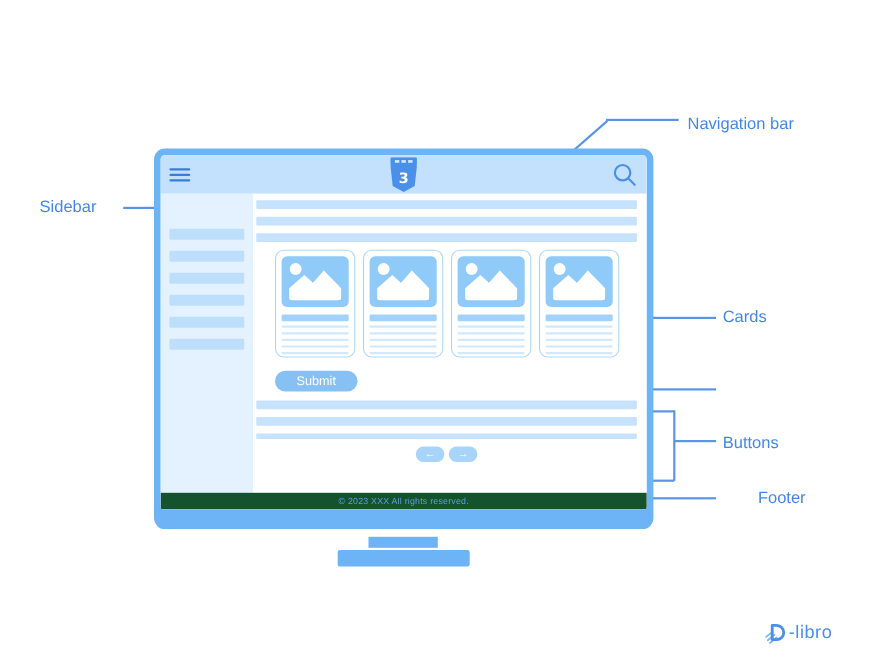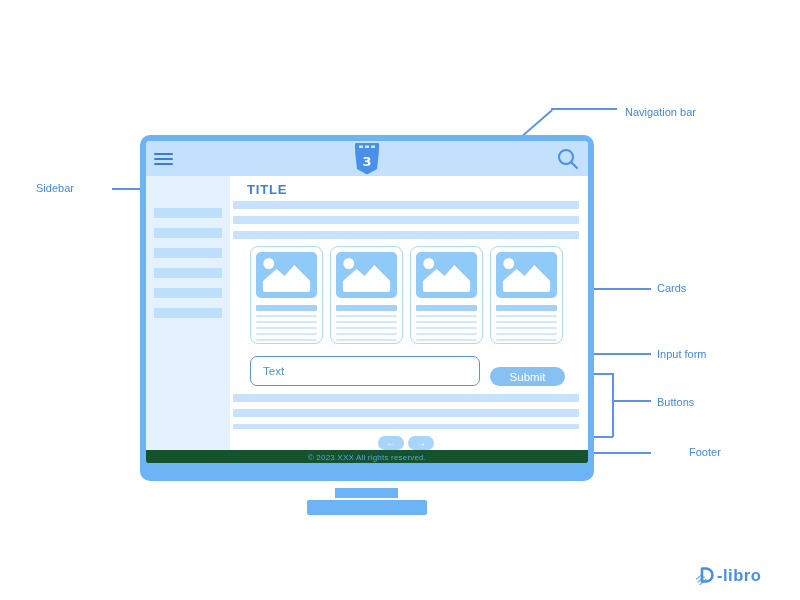--- a/index.html
+++ b/index.html
@@ -1,20 +1,20 @@
 <!DOCTYPE html>
 <html><head>
 <meta charset="utf-8">
 <style>
   * { box-sizing: border-box; margin: 0; padding: 0; }
   html,body { width:800px; height:600px; background:#fff; font-family:"Liberation Sans", sans-serif; }
   .canvas { position:relative; width:800px; height:600px; background:#fff; overflow:hidden; }
 
   
-  .label { position:absolute; color:#4387e8; font-size:11px; line-height:25px; white-space:nowrap; }
+  .label { position:absolute; color:#4387e8; font-size:15px; line-height:25px; white-space:nowrap; }
   .lbl-nav    { left:625px; top:100px; }
   .lbl-side   { left:36px;  top:176px; }
   .lbl-cards  { left:657px; top:276px; }
   .lbl-input  { left:657px; top:342px; }
   .lbl-btns   { left:657px; top:390px; }
   .lbl-footer { left:657px; top:440px;margin-left:32px; }
 
   
   .cl-line { position:absolute; background:#5b94e6; height:1.5px; }
   .ln-side   { left:112px; top:188px; width:51px; }
@@ -82,33 +82,32 @@
   
   .mockfooter { flex:0 0 15px; background:#14532d; display:flex; align-items:center; justify-content:center; }
   .mockfooter span { font-size:8px; color:#5b9fe8; letter-spacing:.2px; }
 
   
   .stand-neck { position:absolute; left:335px; top:488px; width:63px; height:10px; background:#6db4f6; }
   .stand-base { position:absolute; left:307px; top:500px; width:120px; height:15px; background:#6db4f6; border-radius:2px; }
 
   
   .brand { position:absolute; left:695px; top:565px; display:flex; align-items:center; gap:1px; }
-  .brand span { color:#4a8fe8; font-size:16.5px; font-weight:bold; letter-spacing:.5px; }
+  .brand span { color:#4a8fe8; font-size:16.5px; font-weight:normal; letter-spacing:.5px; }
 </style>
 </head>
 <body>
 
 <div class="canvas">
 
   <div class="label lbl-nav">
     <div>Navigation bar</div>
   </div>
   <div class="label lbl-side">Sidebar</div>
   <div class="label lbl-cards">Cards</div>
-  <div class="label lbl-input">Input form</div>
   <div class="label lbl-btns">Buttons</div>
   <div class="label lbl-footer">Footer</div>
 
   <div class="cl-line ln-side"></div>
   <div class="cl-line ln-navd"></div>
   <div class="cl-line ln-navh"></div>
   <div class="cl-line ln-cards"></div>
   <div class="bracket-cards"></div>
   <div class="cl-line ln-input"></div>
   <div class="cl-line ln-submit"></div>
@@ -144,21 +143,20 @@
         <div class="sidebar">
           <div class="sbar"></div>
         <div class="sbar"></div>
             <div class="sbar"></div>
             <div class="sbar"></div>
             <div class="sbar"></div>
             <div class="sbar"></div>
           </div>
 
         <div class="content">
-          <div class="mtitle">TITLE</div>
 
           <div>
             <div class="tline"></div>
             <div class="tline"></div>
             <div class="tline"></div>
           </div>
 
           <div class="cards">
             <div class="card">
               <div class="cimg">
@@ -212,23 +210,20 @@
               <div class="ctitle"></div>
               <div class="cl"></div>
               <div class="cl"></div>
               <div class="cl"></div>
               <div class="cl"></div>
               <div class="cl"></div>
             </div>
             </div>
 
           <div class="formrow">
-            <div class="inputbox">
-              <span>Text</span>
-            </div>
             <div class="submitbtn">Submit</div>
           </div>
 
           <div class="tlines2">
             <div class="tline"></div>
             <div class="tline"></div>
             <div class="tline thin"></div>
           </div>
 
           <div class="pager">

